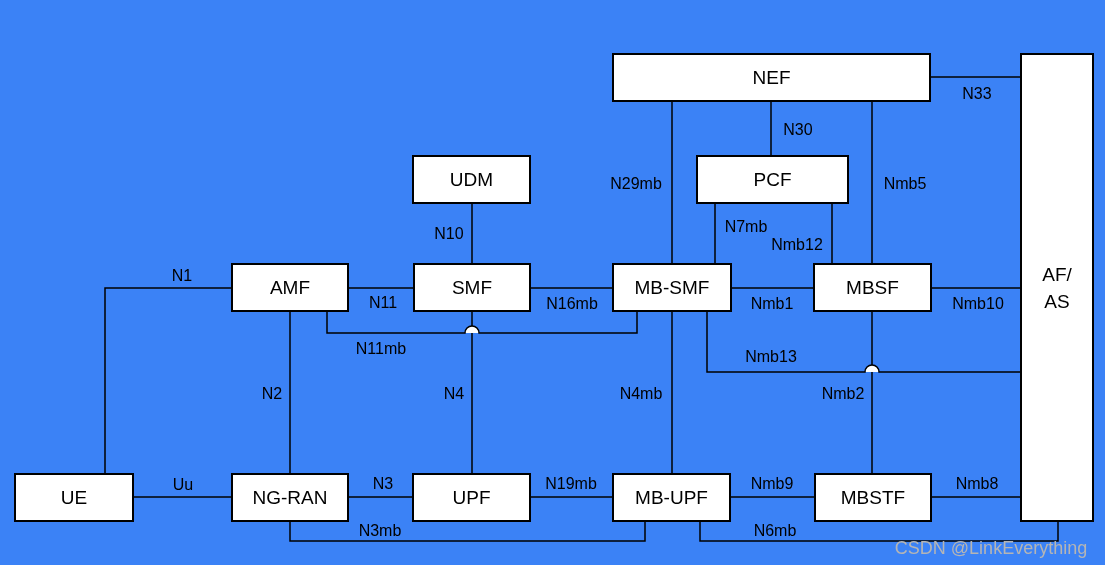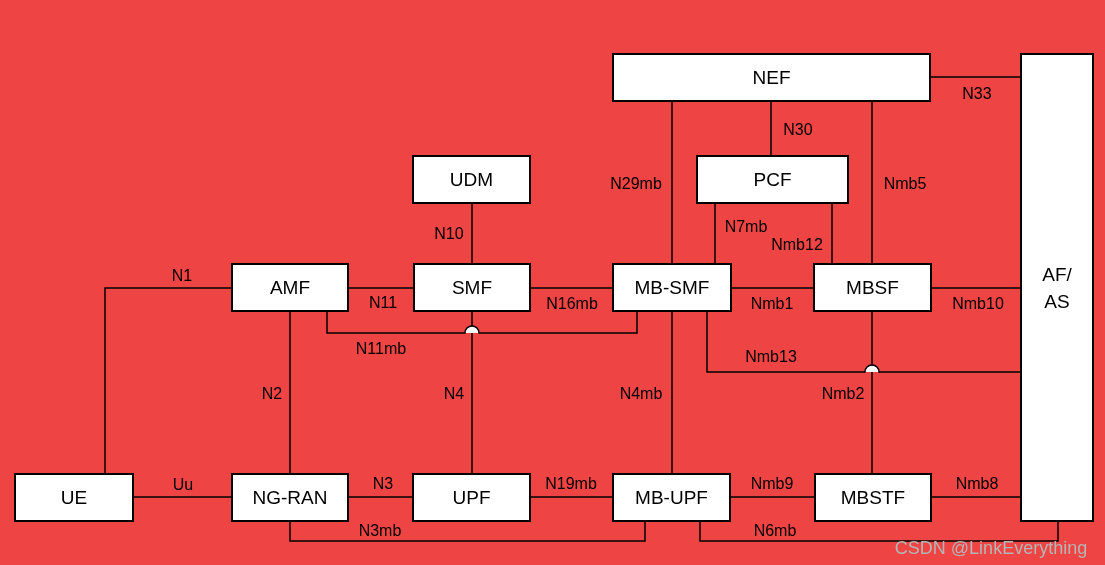--- a/index.html
+++ b/index.html
@@ -4,21 +4,21 @@
 <style>
   html, body {
     margin: 0;
     padding: 0;
     background: #ffffff;
   }
   #stage {
     position: relative;
     width: 1105px;
     height: 565px;
-    background: #ef4444;
+    background: #3b82f6;
     font-family: "Liberation Sans", sans-serif;
     overflow: hidden;
   }
   svg text {
     font-family: "Liberation Sans", sans-serif;
     fill: #000000;
   }
   svg text.node-label {
     font-size: 19px;
   }

